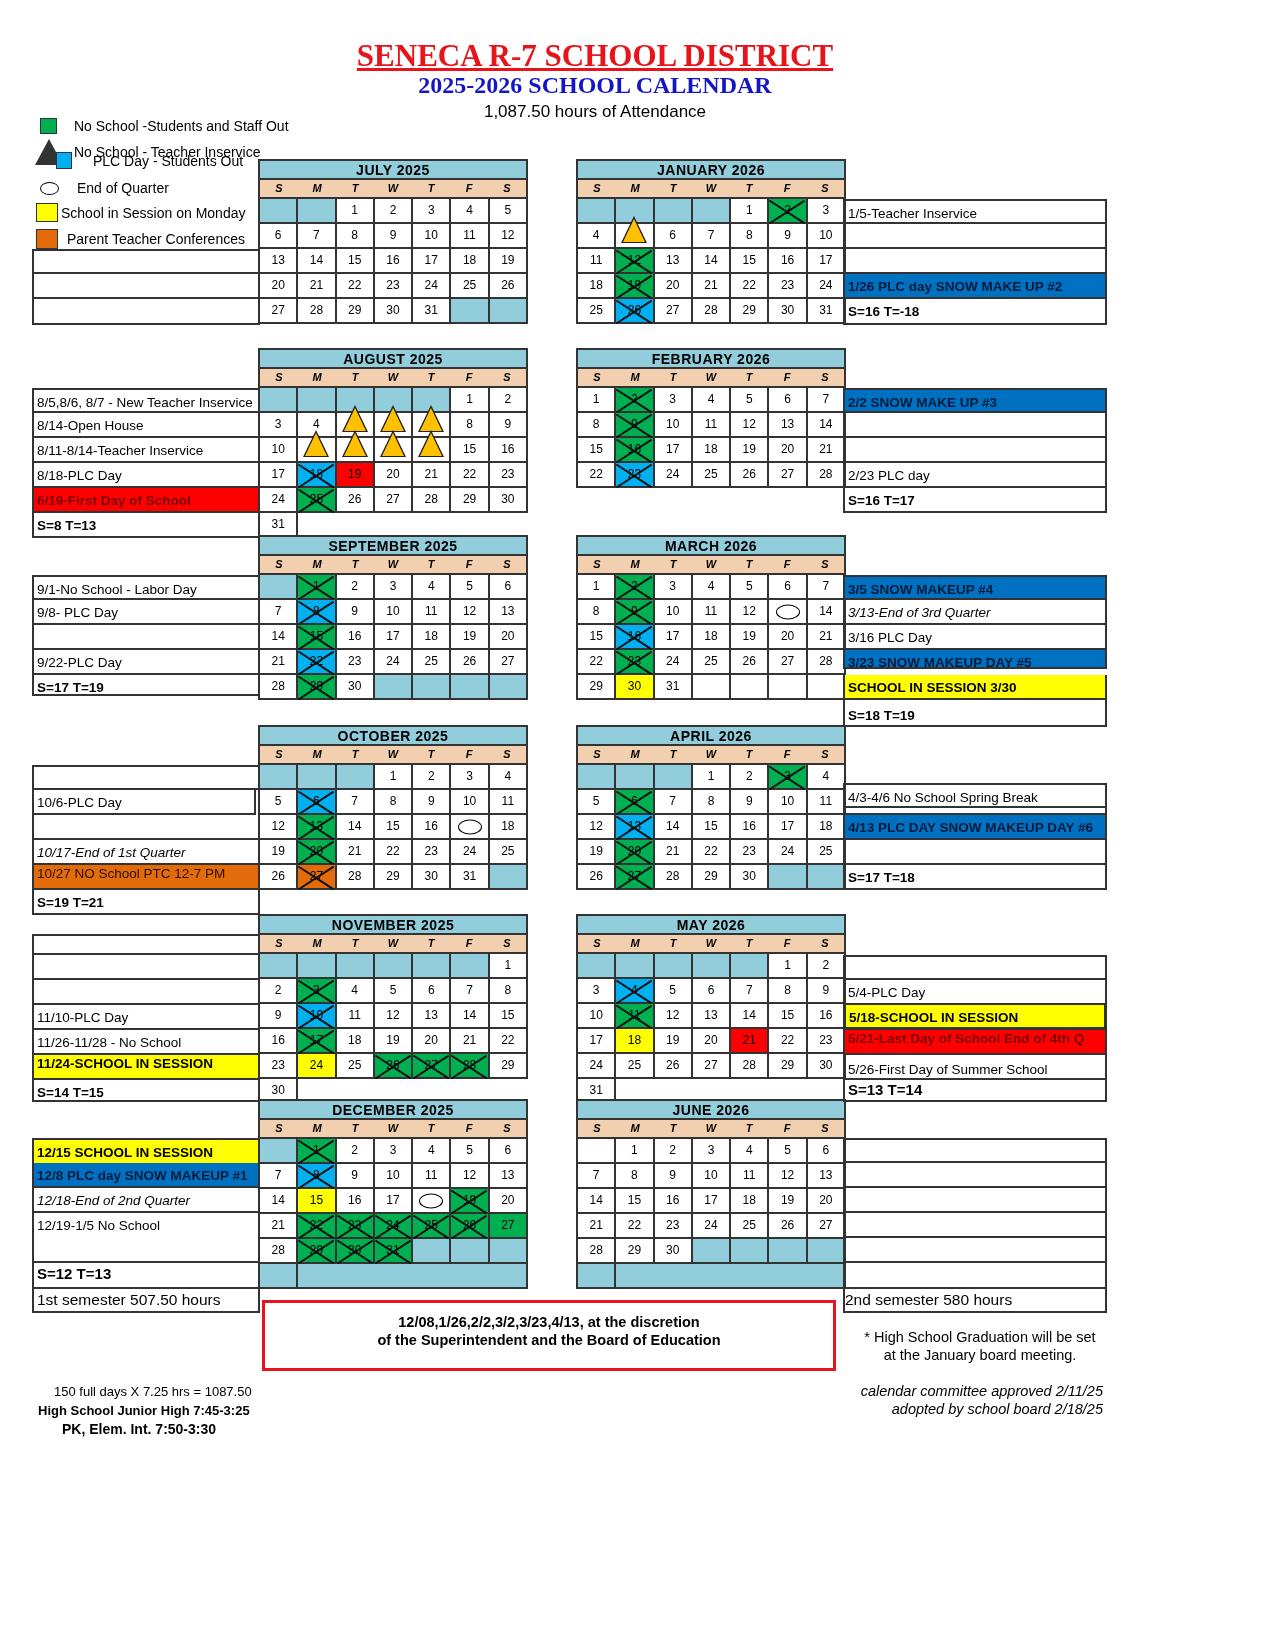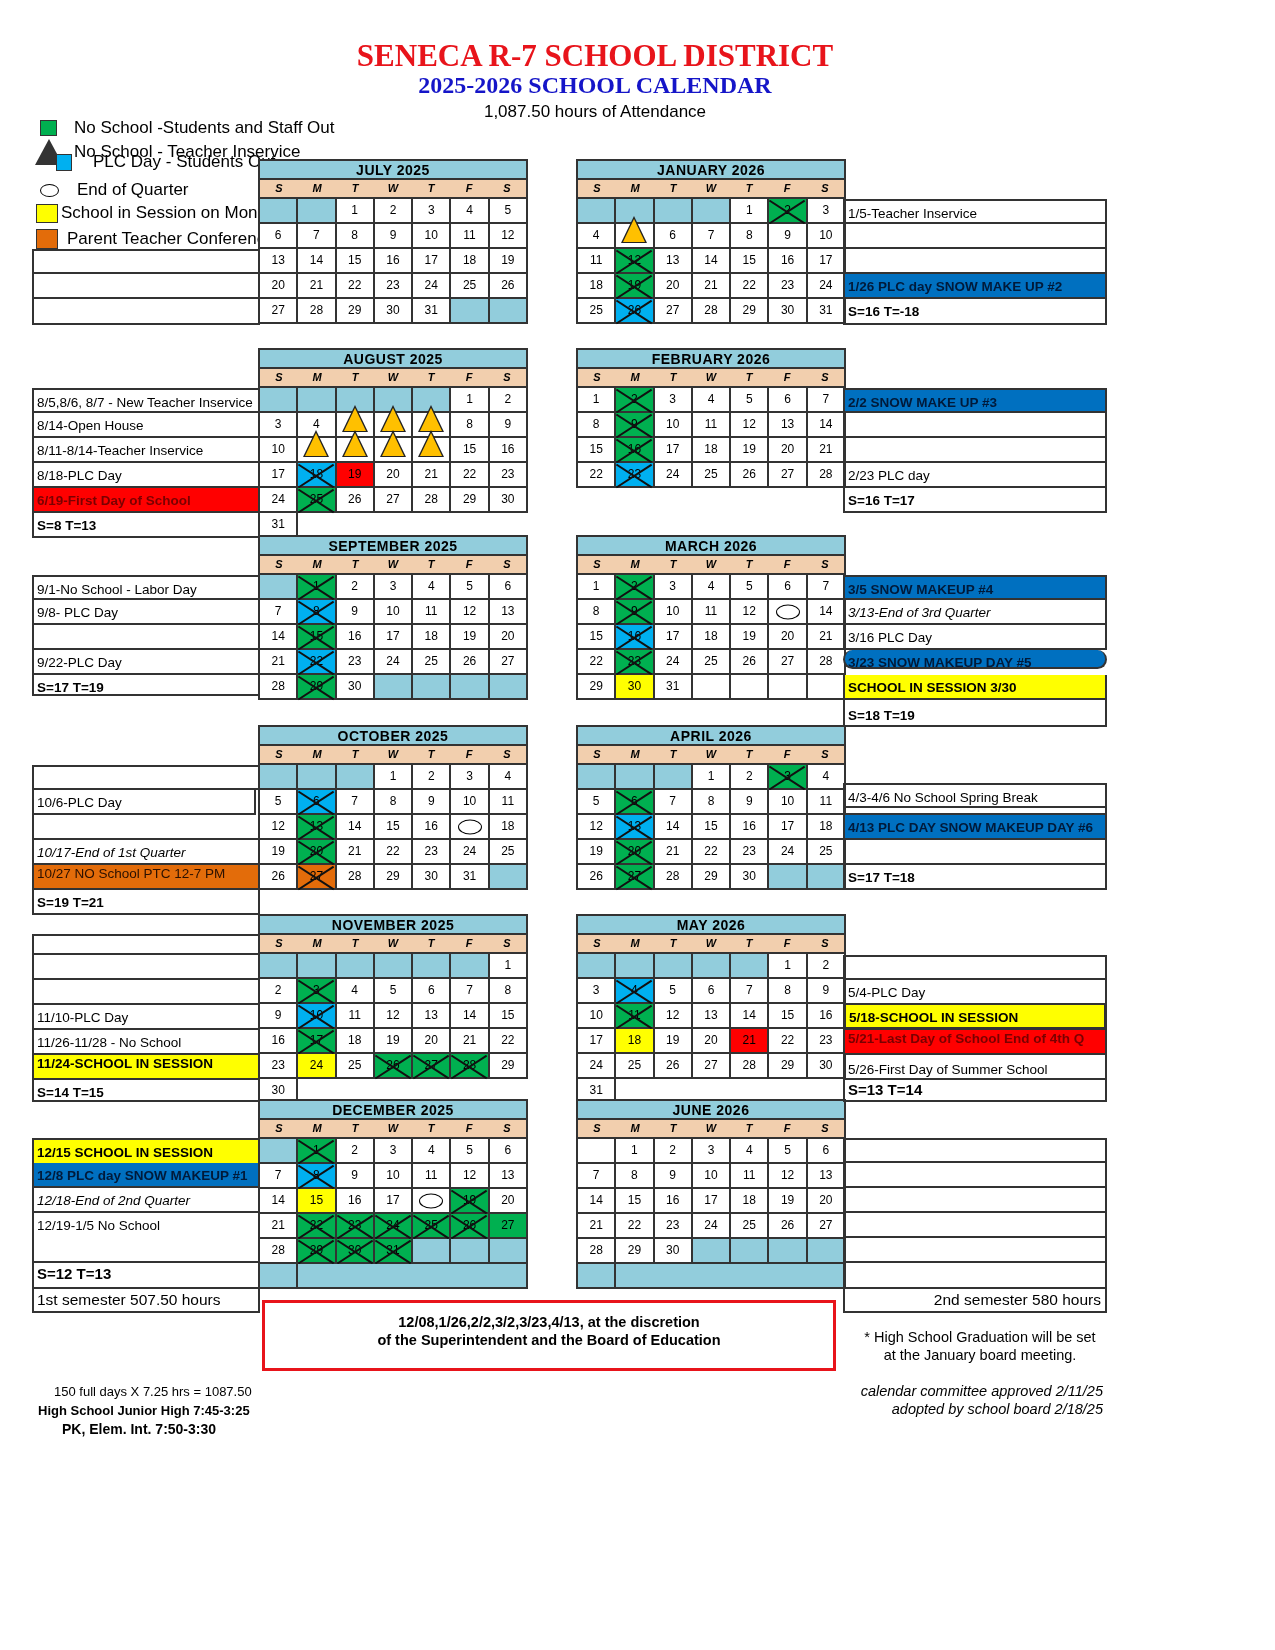--- a/index.html
+++ b/index.html
@@ -1,21 +1,21 @@
 <!DOCTYPE html>
 <html><head>
 <meta charset="utf-8">
 <style>
   * { box-sizing: border-box; margin: 0; padding: 0; }
   body { width: 1275px; height: 1650px; background: #fff; position: relative; font-family: "Liberation Sans", sans-serif; color: #000; overflow: hidden; }
   .abs { position: absolute; }
-  .title1 { left: 0; width: 1190px; top: 38px; text-align: center; font-family: "Liberation Serif", serif; font-weight: bold; font-size: 31px; color: #e8141b; }
+  .title1 { left: 0; width: 1190px; top: 38px; text-align: center; font-family: "Liberation Serif", serif; font-weight: bold; font-size: 31px; color: #e8141b; text-decoration: underline; }
   .title2 { left: 0; width: 1190px; top: 72px; text-align: center; font-family: "Liberation Serif", serif; font-weight: bold; font-size: 24px; color: #1515c8; }
   .subtitle { left: 0; width: 1190px; top: 102px; text-align: center; font-size: 17px; }
-  .legend-item { position: absolute; left: 40px; font-size: 17px; display: flex; align-items: center; }
+  .legend-item { position: absolute; left: 40px; font-size: 14px; display: flex; align-items: center; }
   .lg-sw { display: inline-block; border: 1px solid #333; }
 
   .month { position: absolute; width: 270px; }
   .m-head { height: 21px; background: #92cddc; border: 2px solid #333; text-align: center; font-weight: bold; font-size: 14px; line-height: 18px; letter-spacing: 0.5px; }
   .m-dow { height: 19px; background: #f2cfae; border-left: 2px solid #333; border-right: 2px solid #333; border-bottom: 2px solid #333; display: grid; grid-template-columns: repeat(7, 1fr); font-style: italic; font-weight: bold; font-size: 11px; text-align: center; line-height: 17px; }
   .m-grid { display: grid; grid-template-columns: repeat(7, 1fr); border-left: 2px solid #333; }
   .cell { height: 25px; border-right: 2px solid #333; border-bottom: 2px solid #333; text-align: center; font-size: 12px; line-height: 23px; position: relative; background: #fff; }
   .cell.blank { background: #92cddc; }
   .cell.empty { background: #fff; }
   .cell.green { background: #00b050; }
@@ -736,21 +736,21 @@
 
 <div class="note hl-blue" style="left:843px;top:388px;width:264px;height:25px;">2/2 SNOW MAKE UP #3</div>
 <div class="note" style="left:843px;top:413px;width:264px;height:25px;border-top:none;"></div>
 <div class="note" style="left:843px;top:438px;width:264px;height:25px;border-top:none;"></div>
 <div class="note" style="left:843px;top:463px;width:264px;height:25px;border-top:none;">2/23 PLC day</div>
 <div class="note bold" style="left:843px;top:488px;width:264px;height:25px;border-top:none;">S=16    T=17</div>
 
 <div class="note hl-blue" style="left:843px;top:575px;width:264px;height:25px;">3/5 SNOW MAKEUP #4</div>
 <div class="note ital" style="left:843px;top:600px;width:264px;height:25px;border-top:none;">3/13-End of 3rd Quarter</div>
 <div class="note" style="left:843px;top:625px;width:264px;height:25px;border-top:none;">3/16 PLC Day</div>
-<div class="note hl-blue" style="left:843px;top:650px;width:264px;height:19px;border-top:none;border-radius:12px;">3/23 SNOW MAKEUP DAY #5</div>
+<div class="note hl-blue" style="left:843px;top:650px;width:264px;height:19px;border-top:none;">3/23 SNOW MAKEUP DAY #5</div>
 <div class="note hl-yellow" style="left:843px;top:675px;width:264px;height:25px;border-top:none;">SCHOOL IN SESSION 3/30</div>
 <div class="note bold" style="left:843px;top:700px;width:264px;height:27px;border-top:none;padding-top:7px;">S=18  T=19</div>
 
 <div class="note" style="left:843px;top:765px;width:264px;height:25px;margin-top:18px;">4/3-4/6 No School Spring Break</div>
 <div class="note" style="left:843px;top:790px;width:264px;height:25px;border-top:none;"></div>
 <div class="note hl-blue" style="left:843px;top:815px;width:264px;height:25px;border-top:none;">4/13 PLC DAY SNOW MAKEUP DAY #6</div>
 <div class="note" style="left:843px;top:840px;width:264px;height:25px;border-top:none;"></div>
 <div class="note bold" style="left:843px;top:865px;width:264px;height:25px;border-top:none;">S=17  T=18</div>
 
 <div class="note" style="left:843px;top:955px;width:264px;height:25px;"></div>
@@ -759,21 +759,21 @@
 <div class="note hl-red" style="left:843px;top:1030px;width:264px;height:25px;border-top:none;padding-top:0;">5/21-Last Day of School End of 4th Q</div>
 <div class="note" style="left:843px;top:1055px;width:264px;height:25px;border-top:none;padding-top:6px;">5/26-First Day of Summer School</div>
 <div class="note bold" style="left:843px;top:1080px;width:264px;height:22px;border-top:none;font-size:15px;padding-top:1px;">S=13  T=14</div>
 
 <div class="note" style="left:843px;top:1138px;width:264px;height:25px;"></div>
 <div class="note" style="left:843px;top:1163px;width:264px;height:25px;border-top:none;"></div>
 <div class="note" style="left:843px;top:1188px;width:264px;height:25px;border-top:none;"></div>
 <div class="note" style="left:843px;top:1213px;width:264px;height:25px;border-top:none;"></div>
 <div class="note" style="left:843px;top:1238px;width:264px;height:25px;border-top:none;"></div>
 <div class="note" style="left:843px;top:1263px;width:264px;height:26px;border-top:none;"></div>
-<div class="note" style="left:843px;top:1289px;width:264px;height:24px;border-top:none;font-size:15.5px;text-align:right;padding:2px 4px 0 0;">2nd semester 580 hours</div>
+<div class="note" style="left:843px;top:1289px;width:264px;height:24px;border-top:none;font-size:15.5px;padding:2px 4px 0 0;">2nd semester 580 hours</div>
 
 <div class="snowbox">
   <div>12/08,1/26,2/2,3/2,3/23,4/13, at the discretion</div>
   <div>of the Superintendent and the Board of Education</div>
 </div>
 
 <div class="foot" style="left:54px;top:1384px;font-size:13px;">150 full days X 7.25 hrs = 1087.50</div>
 <div class="foot" style="left:38px;top:1403px;font-weight:bold;font-size:13px;">High School Junior High 7:45-3:25</div>
 <div class="foot" style="left:62px;top:1421px;font-weight:bold;font-size:14px;">PK, Elem. Int.  7:50-3:30</div>
 <div class="foot" style="left:845px;top:1329px;width:270px;text-align:center;font-size:14.5px;">* High School Graduation will be set</div>

